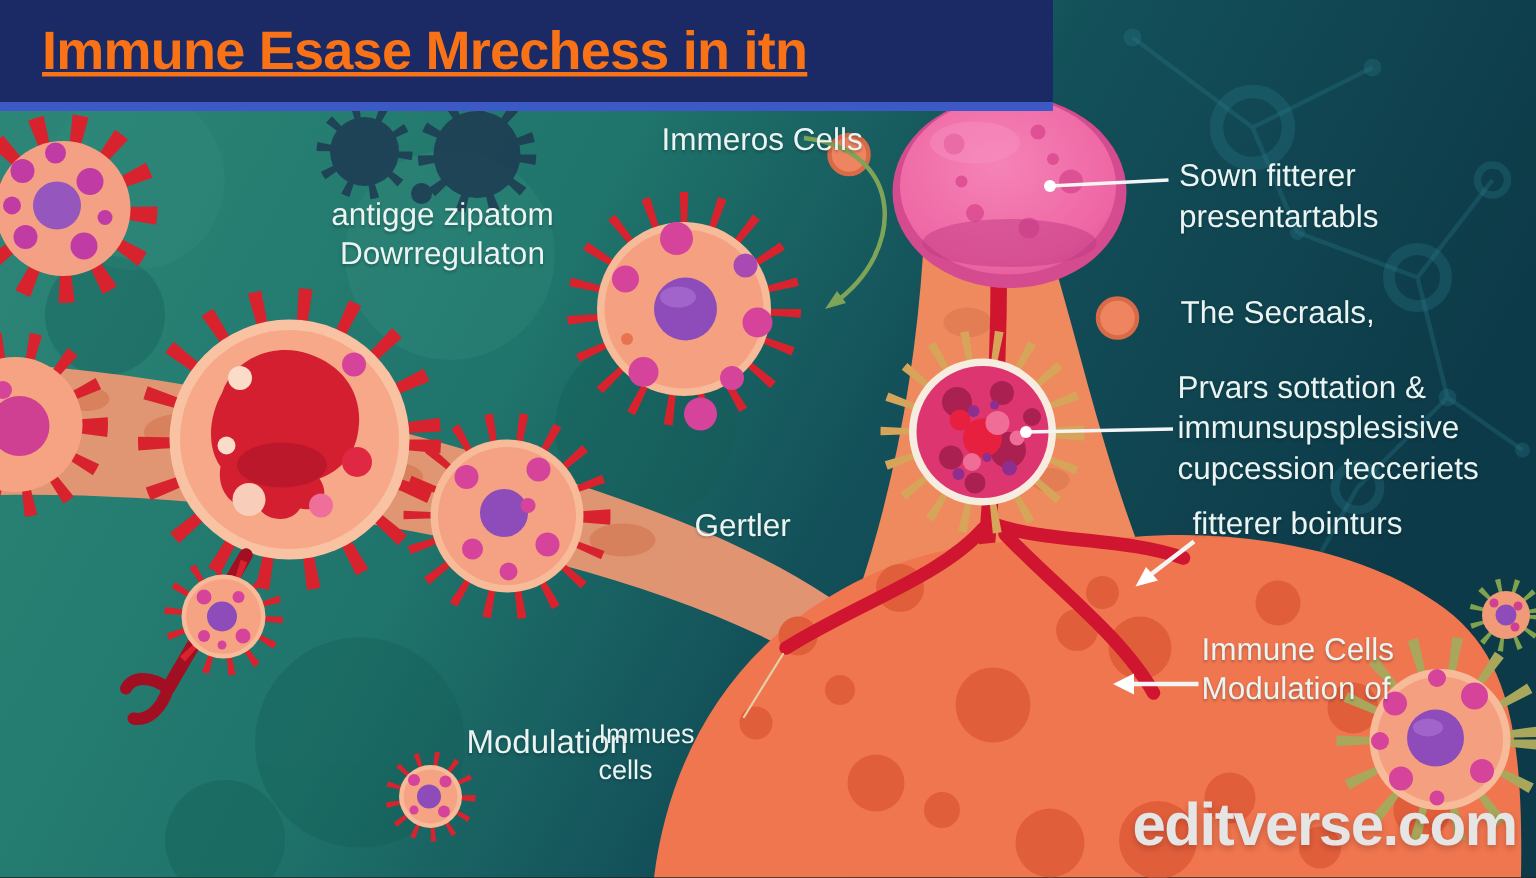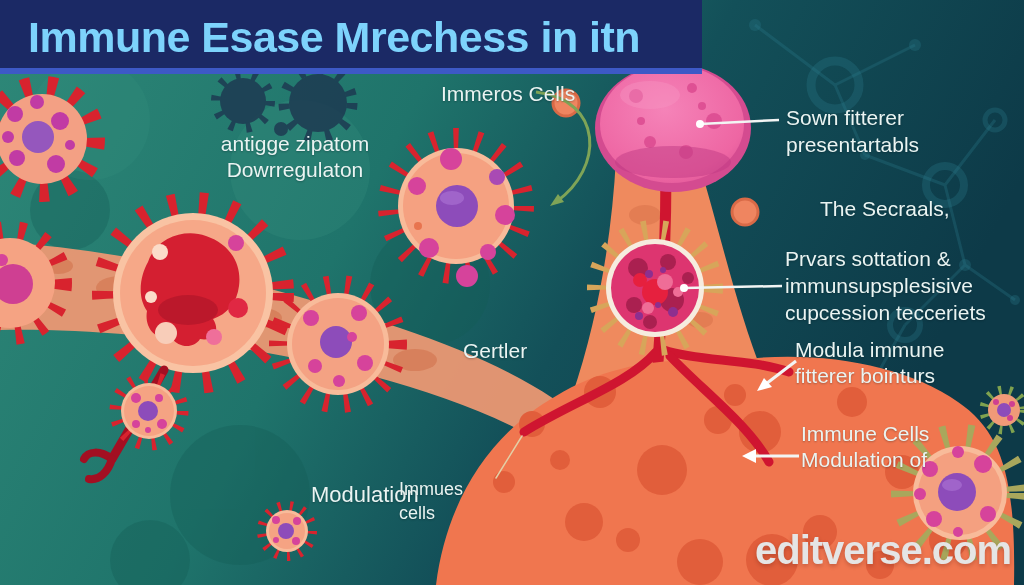--- a/index.html
+++ b/index.html
@@ -11,32 +11,33 @@
   .banner{
     position:absolute;left:0;top:0;width:702px;height:68px;
     background:#1b2965;z-index:5;
   }
   .banner-strip{
     position:absolute;left:0;top:68px;width:702px;height:6px;
     background:#3d59c6;z-index:5;
   }
   .page-title{
     position:absolute;left:28px;top:13px;z-index:6;
-    color:#7dd3fc;font-size:43px;font-weight:700;letter-spacing:-0.5px;
+    color:#f97316;font-size:36px;font-weight:700;letter-spacing:-0.5px;
     white-space:nowrap;
+    text-decoration:underline;
   }
   .lbl{
     position:absolute;z-index:4;color:#eaf4f2;font-size:21px;
     text-shadow:0 1px 2px rgba(0,20,25,.3);white-space:nowrap;
   }
   .lbl span{display:block;}
   #lbl-downreg{left:183px;top:131px;width:224px;text-align:center;line-height:26px;}
   #lbl-immeros{left:407px;top:82px;margin-left:34px;}
   #lbl-sown{left:786px;top:104px;line-height:27px;}
-  #lbl-secraals{left:820px;top:197px;}
+  #lbl-secraals{left:787px;top:197px;}
   #lbl-suppress{left:785px;top:245px;line-height:27px;}
   #lbl-modula{left:795px;top:337px;line-height:26px;}
   #lbl-modulation{left:801px;top:421px;line-height:26px;}
   #lbl-gertler{left:463px;top:339px;}
   #lbl-cancerout{left:311px;top:482px;font-size:22px;}
   #lbl-immues{left:399px;top:477px;font-size:18px;line-height:24px;}
   .watermark{
     position:absolute;left:755px;top:528px;z-index:6;color:#e5e5e5;
     font-size:40px;font-weight:800;letter-spacing:-1px;
     text-shadow:0 2px 4px rgba(60,10,10,.25);white-space:nowrap;
@@ -361,21 +362,20 @@
 
   <div class="lbl" id="lbl-secraals">The Secraals,</div>
 
   <div class="lbl" id="lbl-suppress">
     <span>Prvars sottation &amp;</span>
     <span>immunsupsplesisive</span>
     <span>cupcession tecceriets</span>
   </div>
 
   <div class="lbl" id="lbl-modula">
-    <span>Modula immune</span>
     <span>fitterer bointurs</span>
   </div>
 
   <div class="lbl" id="lbl-modulation">
     <span>Immune Cells</span>
     <span>Modulation of</span>
   </div>
 
   <div class="lbl" id="lbl-gertler">Gertler</div>
 

